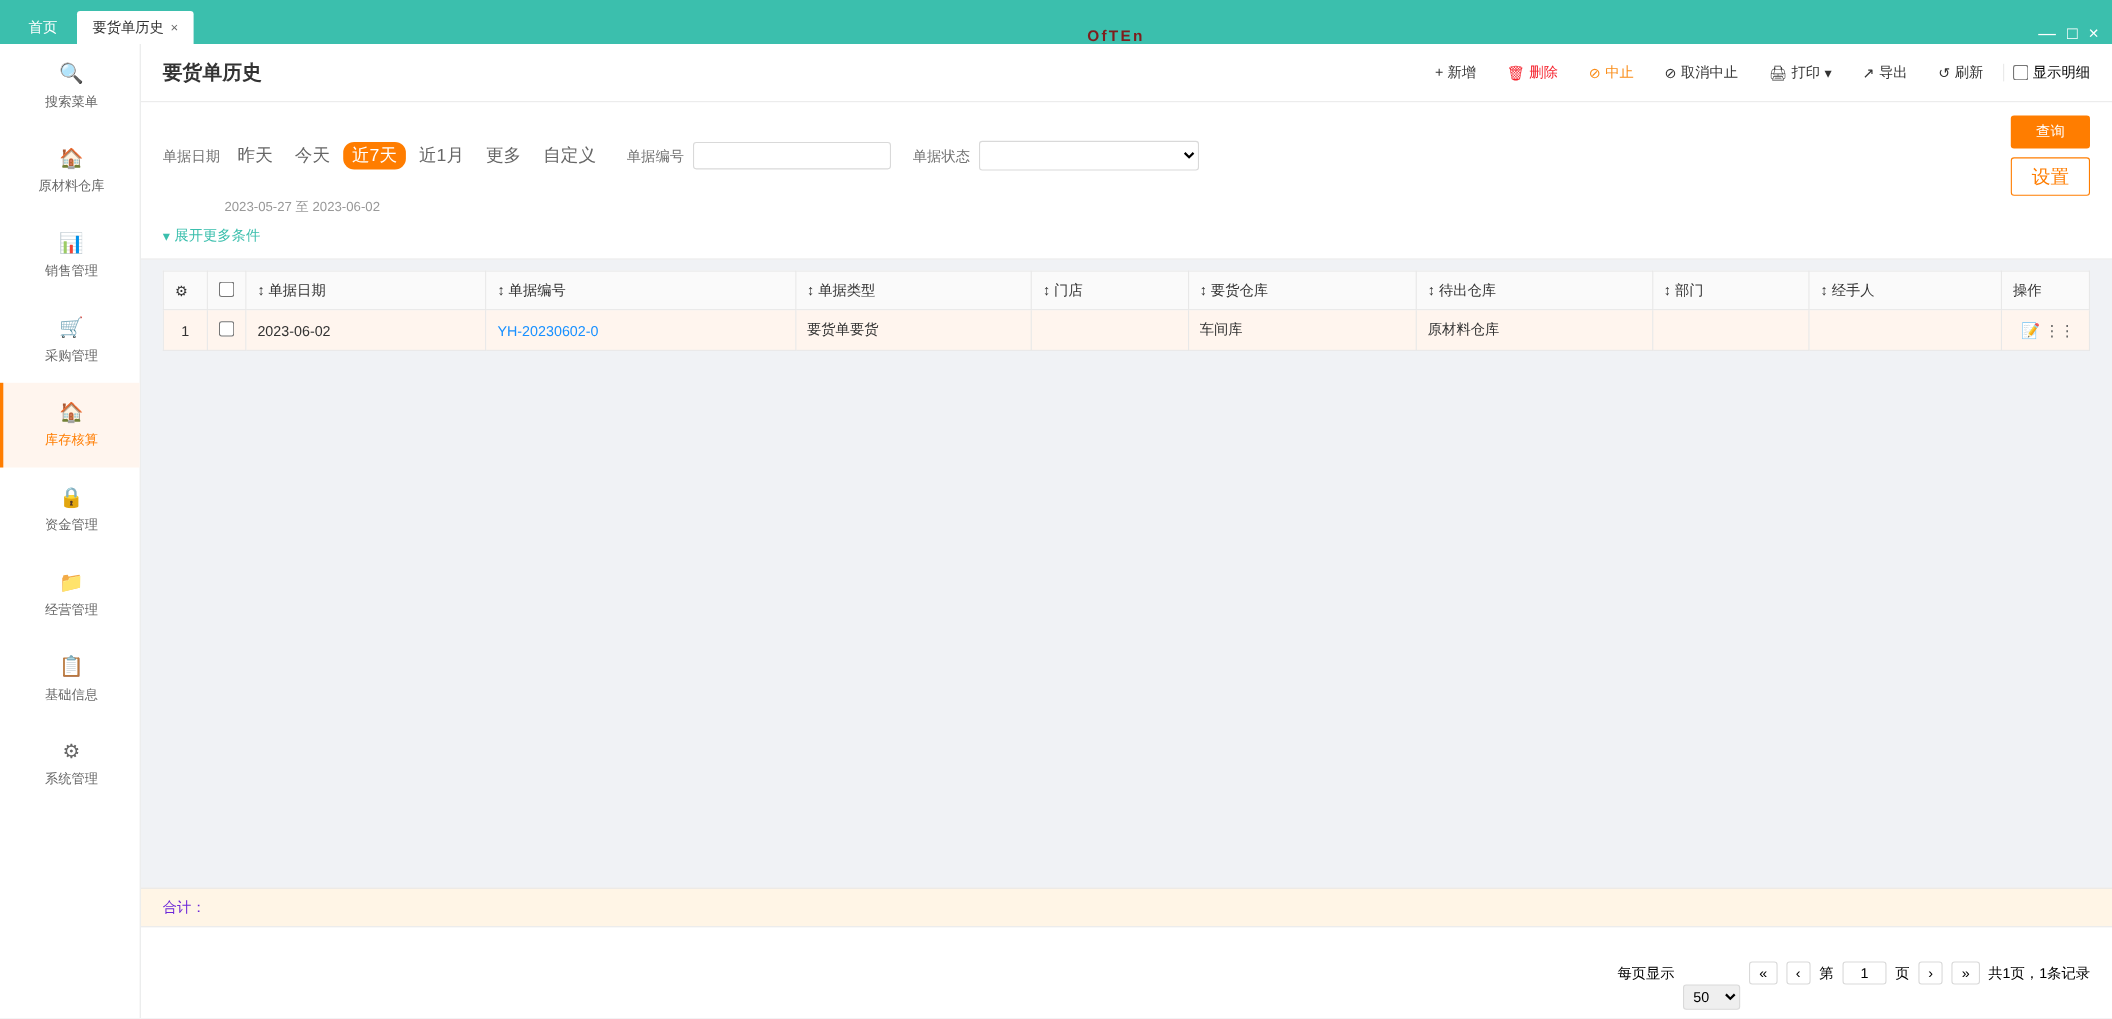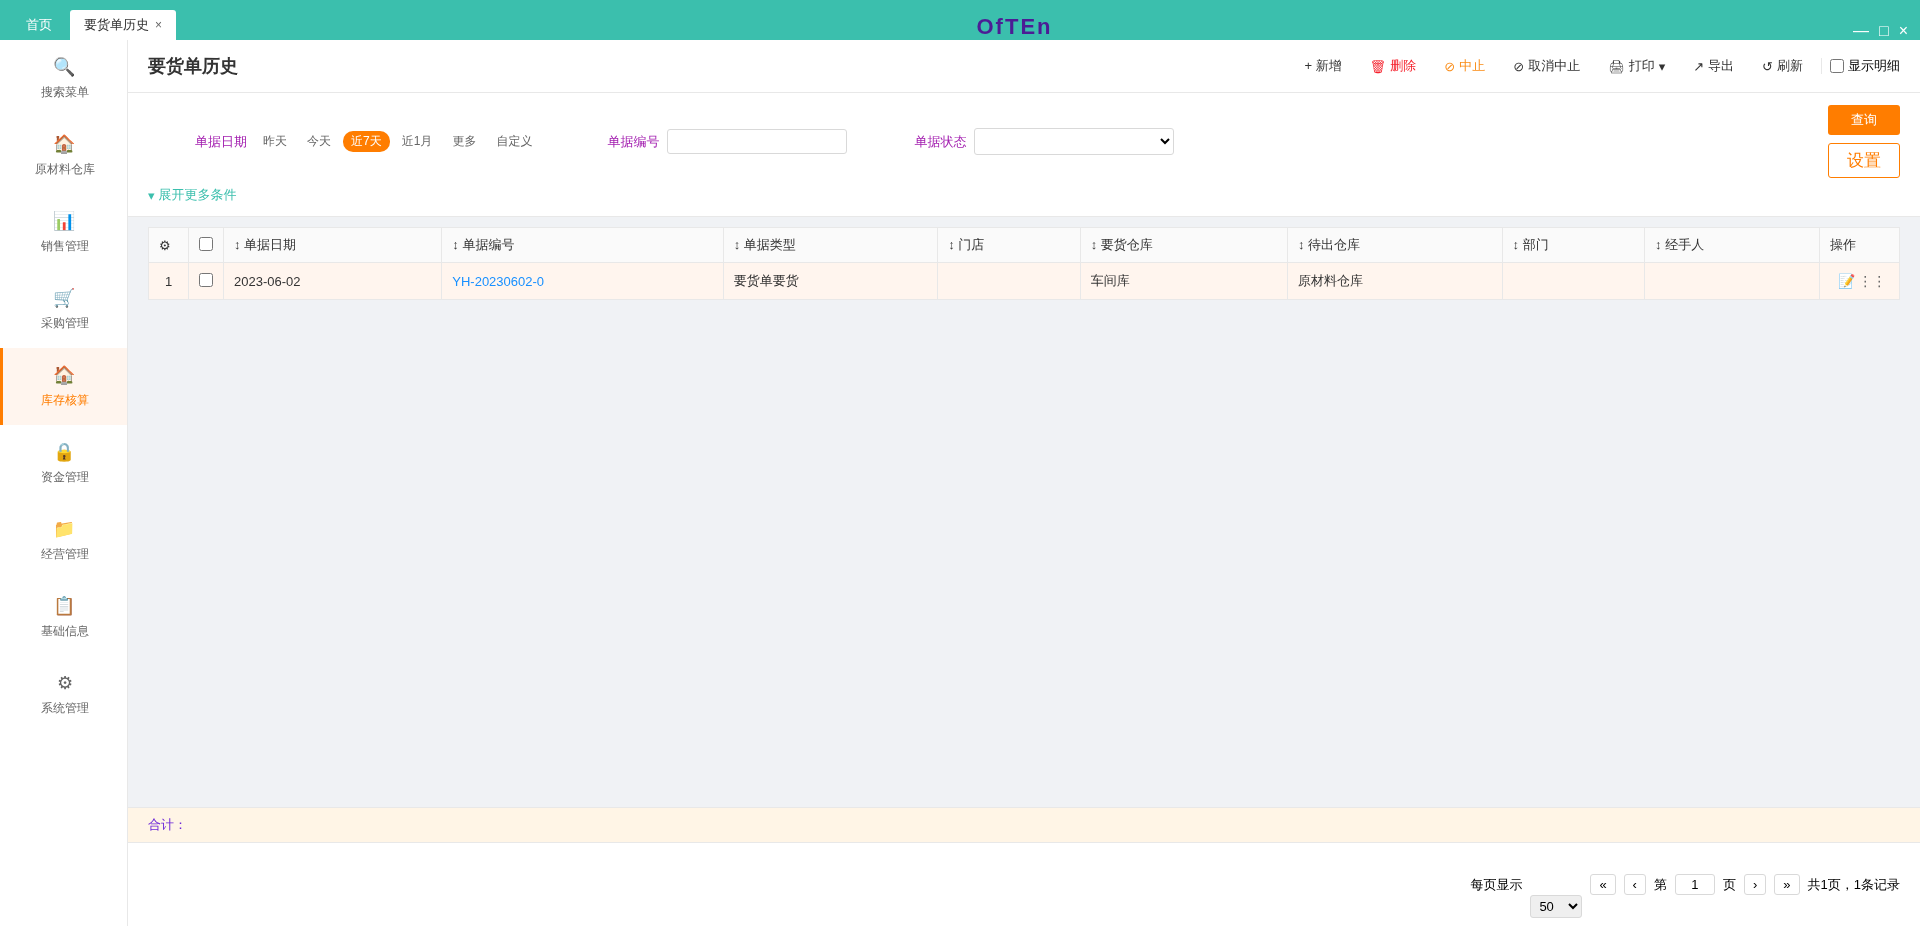--- a/index.html
+++ b/index.html
@@ -6,21 +6,21 @@
     body { font-family: "Microsoft YaHei", "PingFang SC", sans-serif; font-size: 13px; background: #f5f5f5; display: flex; flex-direction: column; height: 926px; overflow: hidden; }
 
     
     .top-bar { background: #3BBFAD; height: 40px; display: flex; align-items: flex-end; padding: 0 12px; gap: 4px; flex-shrink: 0; }
     .top-bar-tab { padding: 6px 14px; border-radius: 3px 3px 0 0; font-size: 13px; color: #fff; cursor: pointer; display: flex; align-items: center; gap: 6px; }
     .top-bar-tab.home { background: transparent; }
     .top-bar-tab.active { background: #fff; color: #333; }
     .top-bar-tab .close-icon { font-size: 12px; color: #666; cursor: pointer; }
     .top-bar-right { margin-left: auto; display: flex; align-items: center; gap: 10px; color: #fff; font-size: 16px; }
     .top-bar-right span { cursor: pointer; }
-    .brand-text { margin-left: auto; color: #4c1d95; font-size: 22px; font-weight: bold; letter-spacing: 2px; }
+    .brand-text { margin-left: auto; color: #7f1d1d; font-size: 14px; font-weight: bold; letter-spacing: 2px; }
 
     
     .main-layout { display: flex; flex: 1; overflow: hidden; }
 
     
     .sidebar { width: 128px; background: #fff; display: flex; flex-direction: column; border-right: 1px solid #e8e8e8; flex-shrink: 0; }
     .sidebar-item { padding: 16px 0; display: flex; flex-direction: column; align-items: center; gap: 6px; cursor: pointer; color: #666; font-size: 12px; border-left: 3px solid transparent; }
     .sidebar-item.active { color: #ff7d00; background: #fff5ee; border-left: 3px solid #ff7d00; }
     .sidebar-item .icon { font-size: 18px; }
 
@@ -35,23 +35,23 @@
     .action-btn.danger { color: #f5222d; }
     .action-btn.warn { color: #fa8c16; }
     .btn-query { background: #ff7d00; color: #fff; border: none; padding: 6px 18px; border-radius: 3px; cursor: pointer; font-size: 13px; }
     .btn-setting { background: #fff; color: #ff7d00; border: 1px solid #ff7d00; padding: 5px 18px; border-radius: 3px; cursor: pointer; font-size: 17px; margin-top: 4px; }
     .show-detail-cb { display: flex; align-items: center; gap: 4px; font-size: 13px; }
 
     
     .filter-bar { background: #fff; padding: 12px 20px; border-bottom: 1px solid #e8e8e8; flex-shrink: 0; }
     .filter-row { display: flex; align-items: center; gap: 20px; flex-wrap: wrap; }
     .filter-item { display: flex; align-items: center; gap: 8px; }
-    .filter-label { color: #a21caf; white-space: nowrap; font-size: 13px; margin-left: 47px; }
+    .filter-label { color: #737373; white-space: nowrap; font-size: 13px; }
     .date-shortcuts { display: flex; align-items: center; gap: 4px; }
-    .date-btn { padding: 2px 8px; border-radius: 10px; cursor: pointer; font-size: 12px; color: #666; border: none; background: transparent; }
+    .date-btn { padding: 2px 8px; border-radius: 10px; cursor: pointer; font-size: 16px; color: #666; border: none; background: transparent; }
     .date-btn.active { background: #ff7d00; color: #fff; }
     .date-range { font-size: 12px; color: #999; }
     .filter-input { border: 1px solid #d9d9d9; border-radius: 3px; padding: 4px 8px; font-size: 13px; width: 180px; outline: none; }
     .filter-select { border: 1px solid #d9d9d9; border-radius: 3px; padding: 4px 8px; font-size: 13px; width: 200px; outline: none; background: #fff; }
     .expand-btn { display: flex; align-items: center; gap: 4px; color: #3BBFAD; cursor: pointer; font-size: 13px; margin-top: 8px; }
 
     
     .table-wrap { flex: 1; overflow: auto; padding: 10px 20px; }
     .data-table { width: 100%; border-collapse: collapse; background: #fff; font-size: 13px; }
     .data-table th { background: #fafafa; border: 1px solid #e8e8e8; padding: 8px 10px; text-align: left; color: #333; font-weight: normal; white-space: nowrap; }
@@ -200,20 +200,23 @@
             <option value=""></option>
           </select>
         </div>
 
         <div style="margin-left:auto; display:flex; flex-direction:column; gap:4px;">
           <button class="btn-query">查询</button>
           <button class="btn-setting">设置</button>
         </div>
       </div>
 
+      <div style="margin-top:2px; padding-left:56px;">
+        <span class="date-range">2023-05-27 至 2023-06-02</span>
+      </div>
 
       <div class="expand-btn">
         <span>▾</span>
         <span>展开更多条件</span>
       </div>
     </div>
 
     <div class="table-wrap">
       <table class="data-table">
         <thead>

